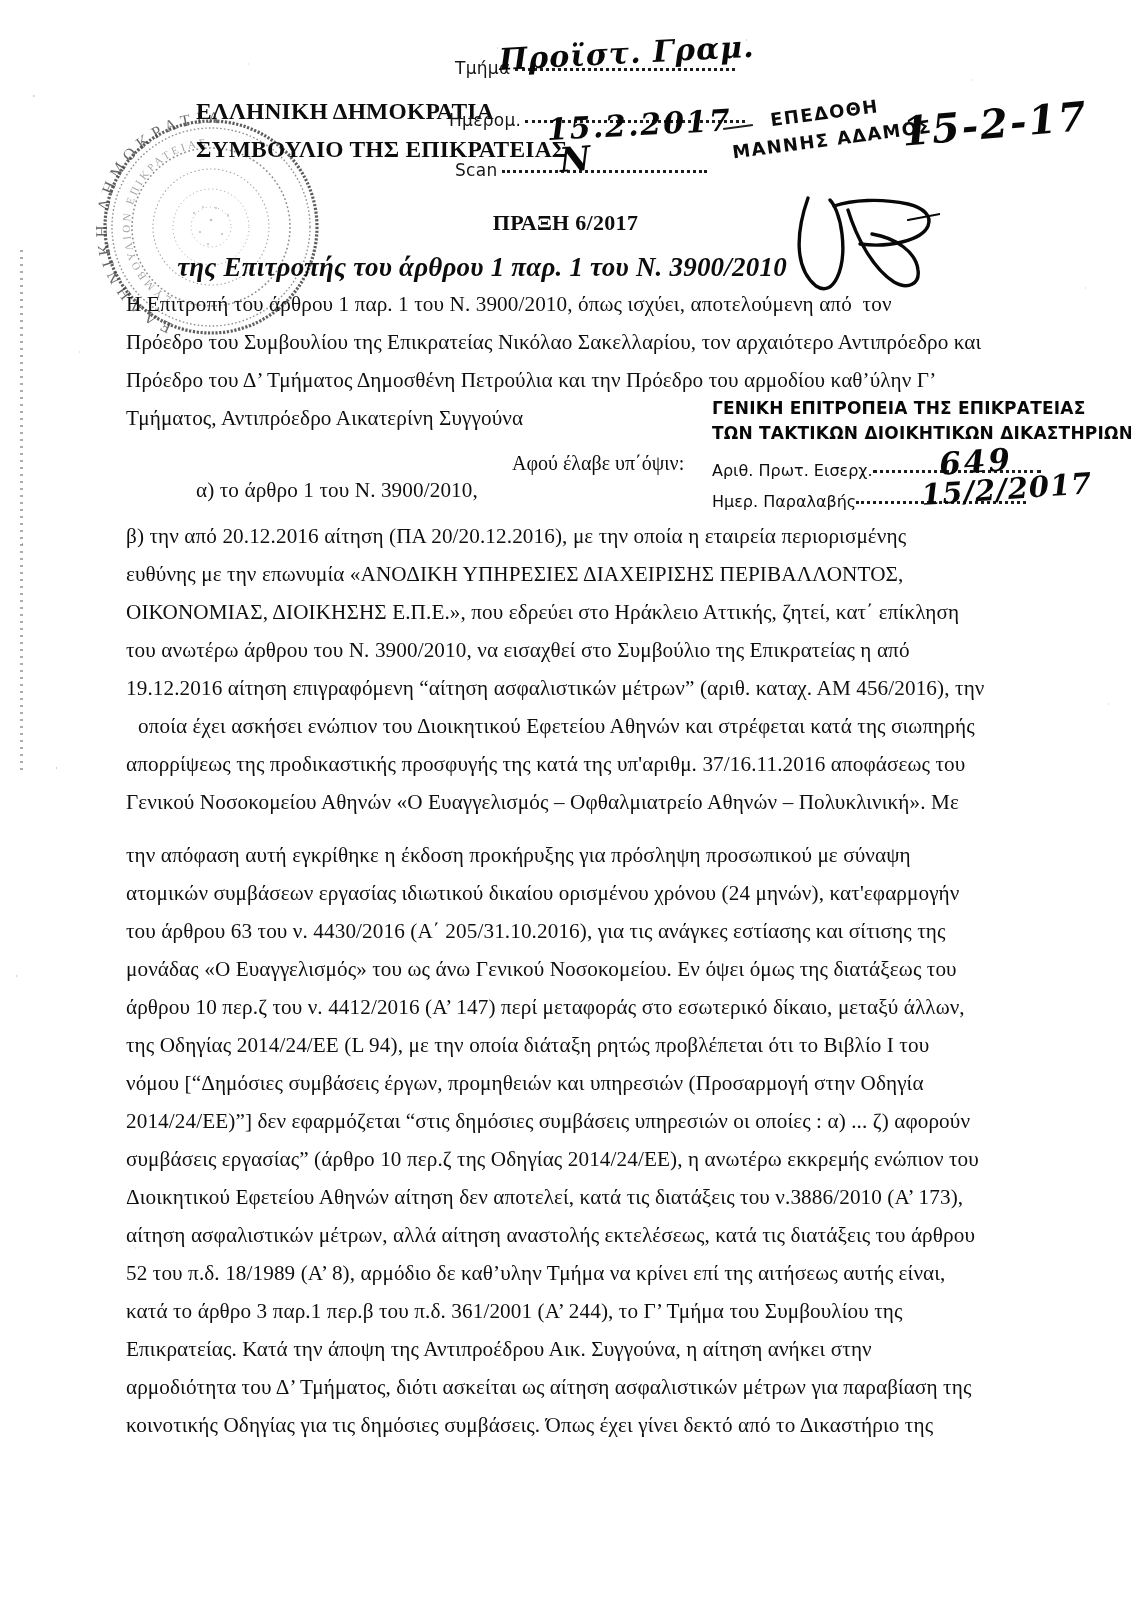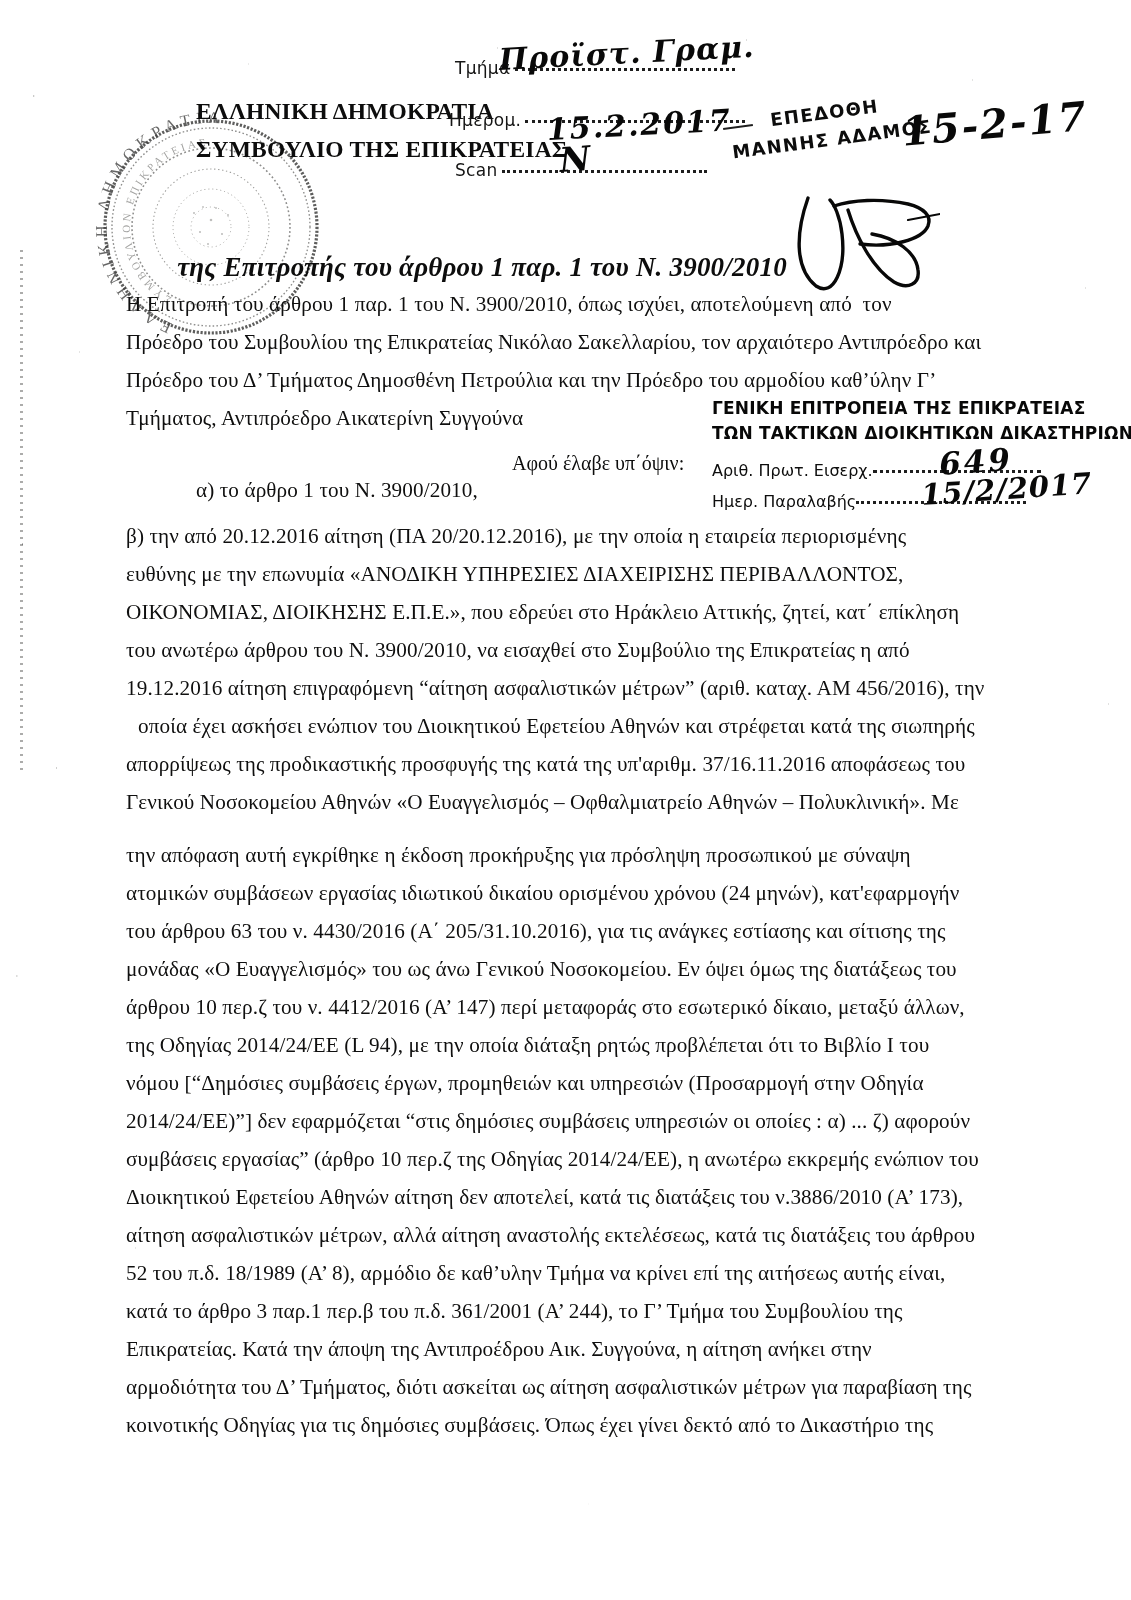--- a/index.html
+++ b/index.html
@@ -292,20 +292,21 @@
     <svg width="150" height="110" viewBox="0 0 150 110" aria-hidden="true">
       <g fill="none" stroke="#0d0d0d" stroke-width="3.4" stroke-linecap="round">
         <path d="M18 8 C 6 42, 4 78, 26 96 C 44 108, 56 78, 52 44 C 50 26, 44 14, 40 10"></path>
         <path d="M44 16 C 62 10, 90 8, 118 14 C 134 18, 142 26, 138 36 C 132 50, 100 58, 70 54"></path>
         <path d="M58 20 C 66 46, 82 78, 104 92 C 118 100, 130 94, 128 80 C 126 62, 106 48, 82 44"></path>
         <path d="M118 30 L 150 24" stroke-width="2.2"></path>
       </g>
     </svg>
   </div>
 
+  <div class="abs title-1">ΠΡΑΞΗ 6/2017</div>
   <div class="abs title-2">της Επιτροπής του άρθρου 1 παρ. 1 του Ν. 3900/2010</div>
 
   <div class="abs body-line just" style="top:292px; text-indent:0;">
     <span>Η Επιτροπή του άρθρου 1 παρ. 1 του Ν. 3900/2010, όπως ισχύει, αποτελούμενη από  τον</span>
   </div>
   <div class="abs body-line" style="top: 330px; word-spacing: 0px;">Πρόεδρο του Συμβουλίου της Επικρατείας Νικόλαο Σακελλαρίου, τον αρχαιότερο Αντιπρόεδρο και</div>
   <div class="abs body-line" style="top: 368px; word-spacing: 0px;">Πρόεδρο του Δ’ Τμήματος Δημοσθένη Πετρούλια και την Πρόεδρο του αρμοδίου καθ’ύλην Γ’</div>
   <div class="abs body-line" style="top:406px;">Τμήματος, Αντιπρόεδρο Αικατερίνη Συγγούνα</div>
 
   <div class="abs afou nowrap">Αφού έλαβε υπ΄όψιν:</div>

